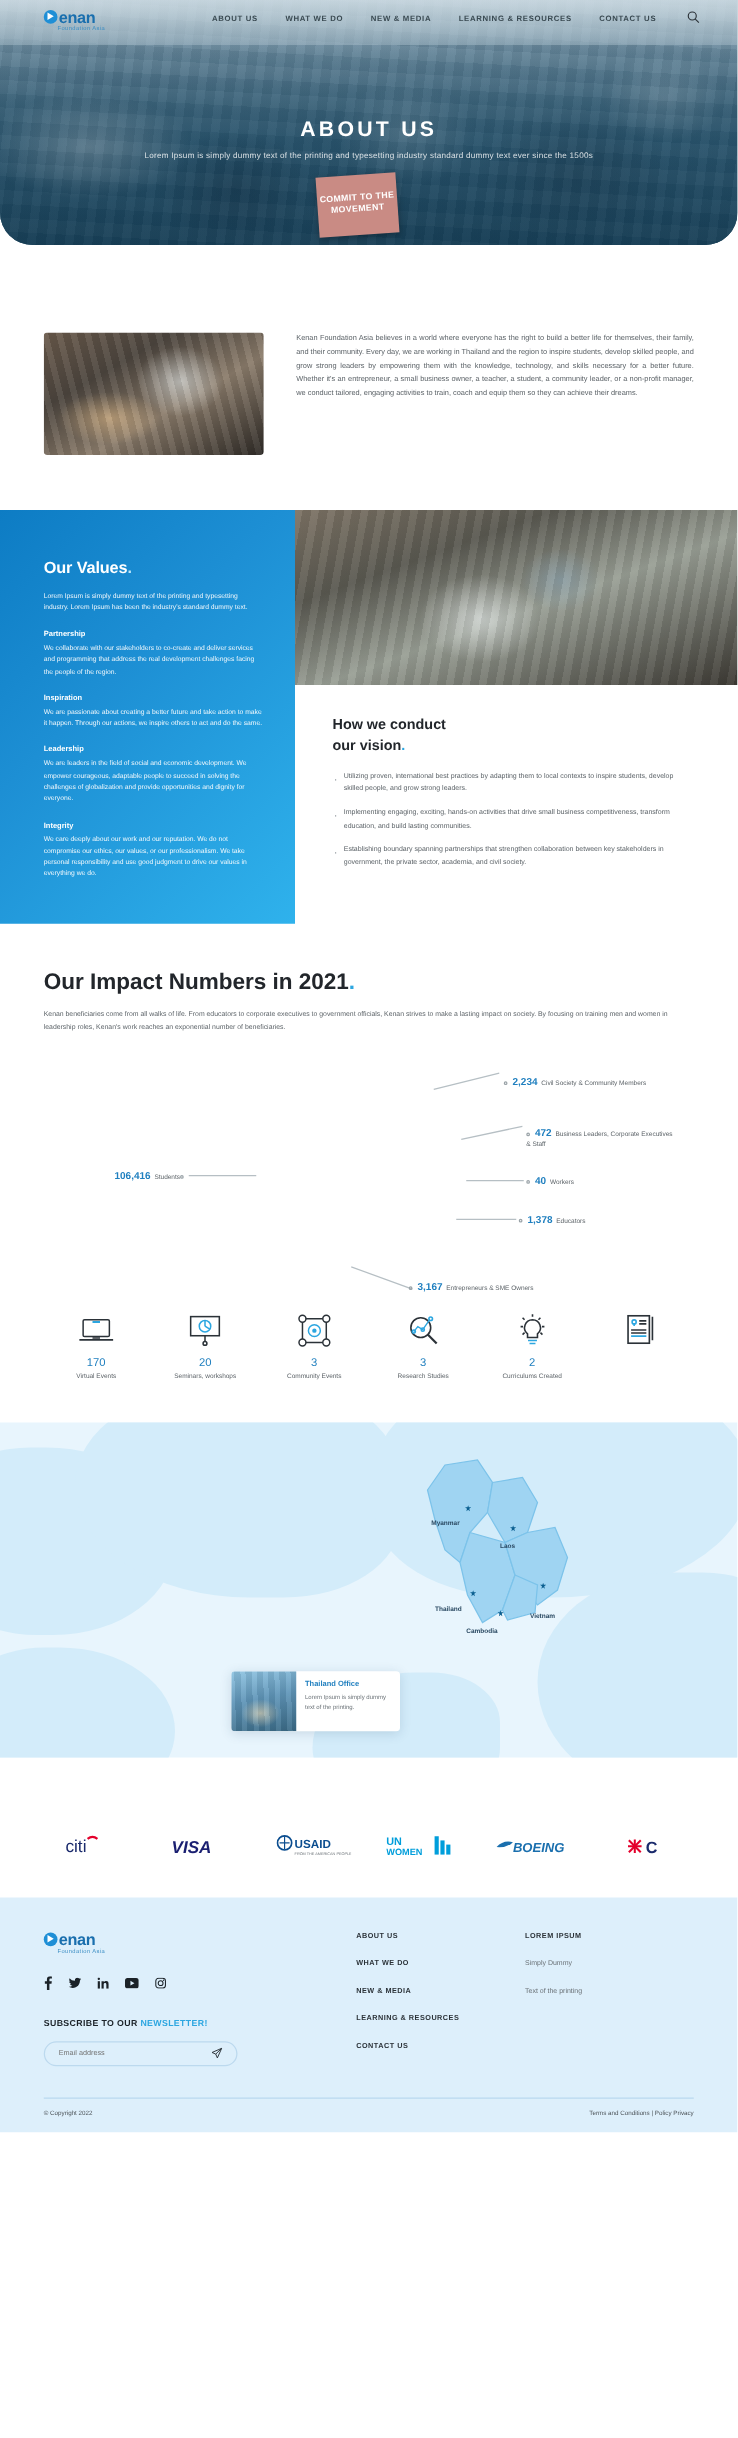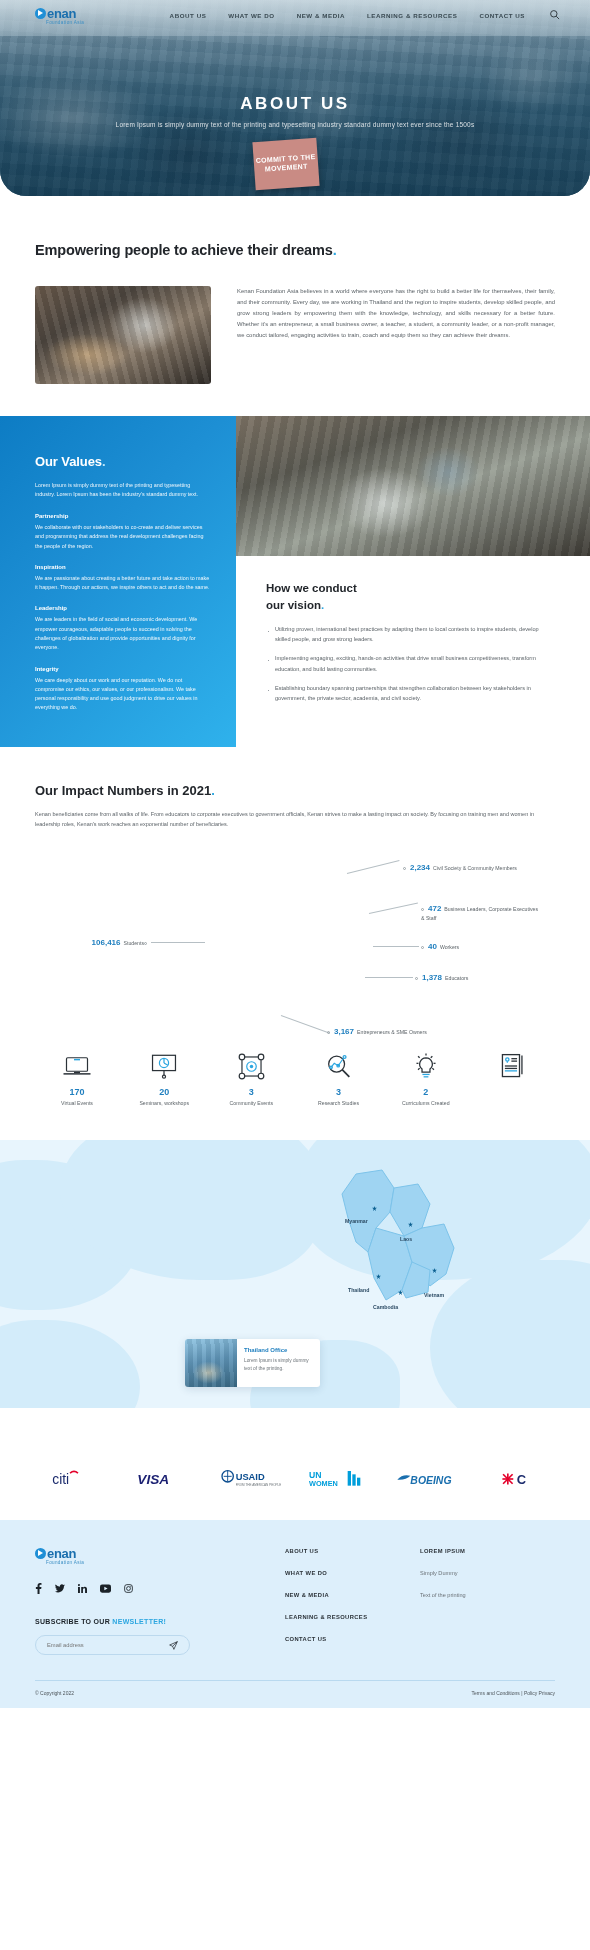--- a/index.html
+++ b/index.html
@@ -111,21 +111,21 @@
   .empower-img::after{
     content:""; position:absolute; inset:0;
     background:
       repeating-linear-gradient(76deg, rgba(255,255,255,.06) 0 5px, rgba(0,0,0,.08) 5px 11px);
   }
   .empower-copy {
     font-size:5.9px; line-height:1.85; color:#5c6368; text-align:justify;
   }
 
   
-  .sec-values { margin-top:32px; position:relative; display:flex; }
+  .sec-values { margin-top:44px; position:relative; display:flex; }
   .values-left {
     width:236px; flex:none;
     background: linear-gradient(135deg,#0d7cc4 0%,#1d8fd4 40%,#2fb2ec 100%);
     padding:38px 26px 34px 35px;
     color:#fff;
   }
   .values-h { font-size:13px; font-weight:700; letter-spacing:-.1px; }
   .values-h .dot { color:#bde7fb; }
   .values-intro { margin-top:12px; font-size:5.4px; line-height:1.75; color:rgba(255,255,255,.92); }
   .value-block { margin-top:13px; }
@@ -151,21 +151,21 @@
   .vision-list li {
     font-size:5.6px; line-height:1.8; color:#5c6368;
     padding-left:9px; position:relative; margin-bottom:9px;
   }
   .vision-list li::before {
     content:"·"; position:absolute; left:1px; top:-1px; font-size:9px; color:#8b9298;
   }
 
   
   .sec-impact { padding:36px 35px 0 35px; }
-  .impact-h { font-size:13px; font-weight:700; color:#22262b; }
+  .impact-h { font-size:18px; font-weight:700; color:#22262b; }
   .impact-intro { margin-top:11px; font-size:5.5px; line-height:1.85; color:#5c6368; }
 
   .donut-wrap { position:relative; height:200px; margin-top:16px; }
   .donut {
     position:absolute; left:196px; top:12px;
     width:150px; height:150px; border-radius:50%;
   }
   .donut-hole {
     position:absolute; left:50%; top:50%; transform:translate(-50%,-50%);
     width:84px; height:84px; border-radius:50%; background:#fff;
@@ -175,21 +175,21 @@
 
   .cl { position:absolute; font-size:5.2px; color:#5c6368; line-height:1.45; }
   .cl b { font-size:8px; color:#1f7fbf; font-weight:700; margin-right:3px; }
   .cl .marker { display:inline-block; width:3px;height:3px;border-radius:50%;
     border:1px solid #9aa3a8; margin-right:4px; vertical-align:middle; }
   .leader { position:absolute; background:#b6bfc4; height:1px; }
 
   .stats-row { display:flex; justify-content:space-between; margin-top:4px; padding:0 4px; }
   .stat { text-align:center; width:76px; }
   .stat-icon { height:34px; display:flex; align-items:center; justify-content:center; }
-  .stat-num { font-size:9px; font-weight:700; color:#1f7fbf; margin-top:4px; }
+  .stat-num { font-size:9px; font-weight:400; color:#1f7fbf; margin-top:4px; }
   .stat-lbl { font-size:5.2px; color:#5c6368; margin-top:3px; }
 
   
   .sec-map {
     margin-top:34px; height:268px; position:relative;
     background:#e8f5fd; overflow:hidden;
   }
   .map-blob { position:absolute; background:#d3ecfa; border-radius:45% 55% 52% 48%; }
   .map-caption { position:absolute; left:35px; top:108px; }
   .map-h { font-size:13px; font-weight:700; color:#22262b; }
@@ -304,23 +304,20 @@
     </div>
     <div class="nav-search">
       <svg width="11" height="11" viewBox="0 0 24 24" fill="none" stroke="#2b3238" stroke-width="2">
         <circle cx="10.5" cy="10.5" r="7"></circle>
           <line x1="15.8" y1="15.8" x2="22" y2="22"></line>
       </svg>
     </div>
   </div>
 
   <div class="sec-empower">
-    <div class="h2">
-      <span>Empowering people to achieve their dreams</span><span class="dot">.</span>
-    </div>
     <div class="empower-row">
       <div class="empower-img"></div>
       <div class="empower-copy">Kenan Foundation Asia believes in a world where everyone has the right to build a better life for themselves, their family, and their community. Every day, we are working in Thailand and the region to inspire students, develop skilled people, and grow strong leaders by empowering them with the knowledge, technology, and skills necessary for a better future. Whether it's an entrepreneur, a small business owner, a teacher, a student, a community leader, or a non-profit manager, we conduct tailored, engaging activities to train, coach and equip them so they can achieve their dreams.</div>
     </div>
   </div>
 
   <div class="sec-values">
     <div class="values-left">
       <div class="values-h">
         <span>Our Values</span><span class="dot">.</span>

